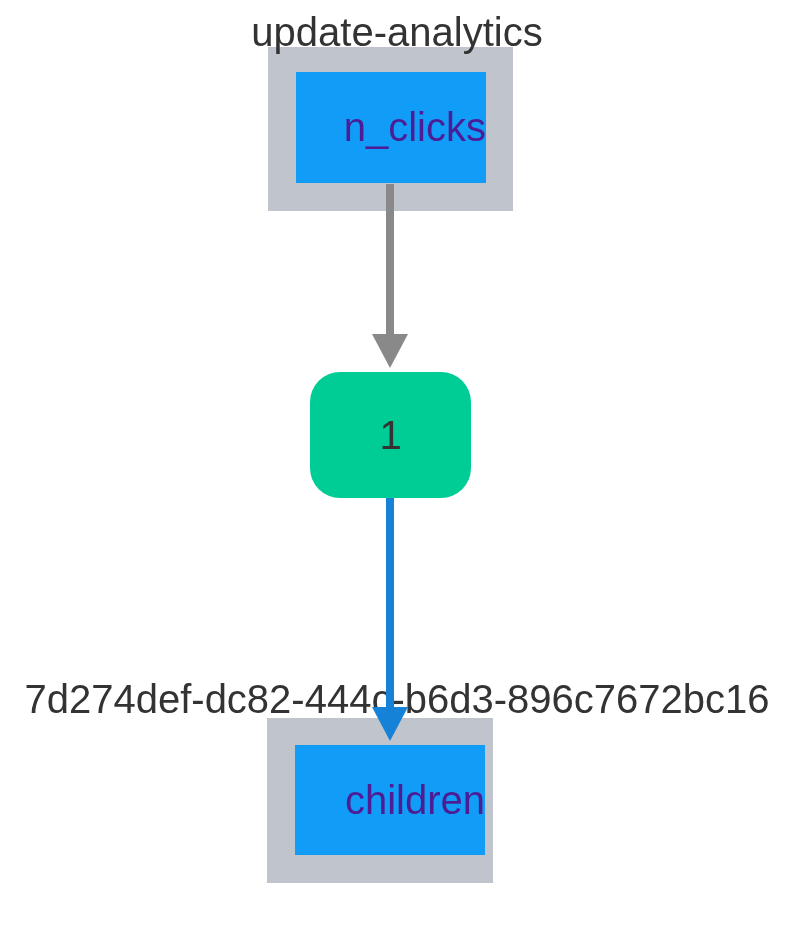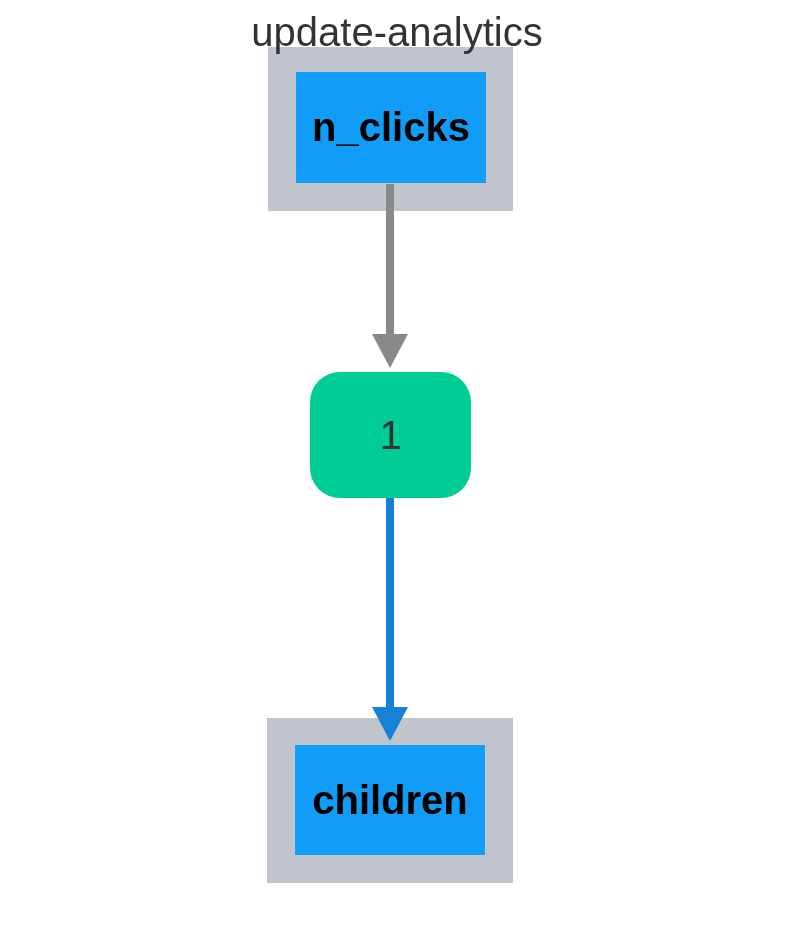--- a/index.html
+++ b/index.html
@@ -15,21 +15,21 @@
     overflow: hidden;
     font-family: "Liberation Sans", sans-serif;
   }
 
   
   .component-node {
     position: absolute;
     background: #BFC4CD;
   }
   .component-node.input  { left: 268px; top: 47px;  width: 245px; height: 164px; }
-  .component-node.output { left: 267px; top: 718px; width: 246px; height: 165px; }
+  .component-node.output { left: 267px; top: 718px; width: 226px; height: 165px; }
 
   
   .component-label {
     position: absolute;
     left: 0;
     width: 100%;
     text-align: center;
     font-size: 40px;
     line-height: 44px;
     color: #333333;
@@ -39,25 +39,24 @@
   }
   .component-label.input  { top: 2px; }
   .component-label.output { top: 669px; }
 
   
   .property-node {
     position: absolute;
     background: #119DF7;
     display: flex;
     align-items: center;
-    justify-content: center;
+    justify-content: flex-end;
     font-size: 40px;
-    color: #000000;
+    color: #4c1d95;
     z-index: 2;
-    font-weight: bold;
   }
   .property-node.input  { left: 28px; top: 25px; width: 190px; height: 111px; }
   .property-node.output { left: 28px; top: 27px; width: 190px; height: 110px; }
 
   
   .callback-node {
     position: absolute;
     left: 310px;
     top: 372px;
     width: 161px;
@@ -111,20 +110,21 @@
   <div class="edge-line gray"></div>
   <div class="arrowhead gray"></div>
 
   <div class="callback-node">
     <div>1</div>
   </div>
 
   <div class="edge-line blue"></div>
   <div class="arrowhead blue"></div>
 
+  <div class="component-label output">7d274def-dc82-444c-b6d3-896c7672bc16</div>
 
   <div class="component-node output">
     <div class="property-node output">
       <span>children</span>
     </div>
   </div>
 
 </div>
 
 </body></html>

